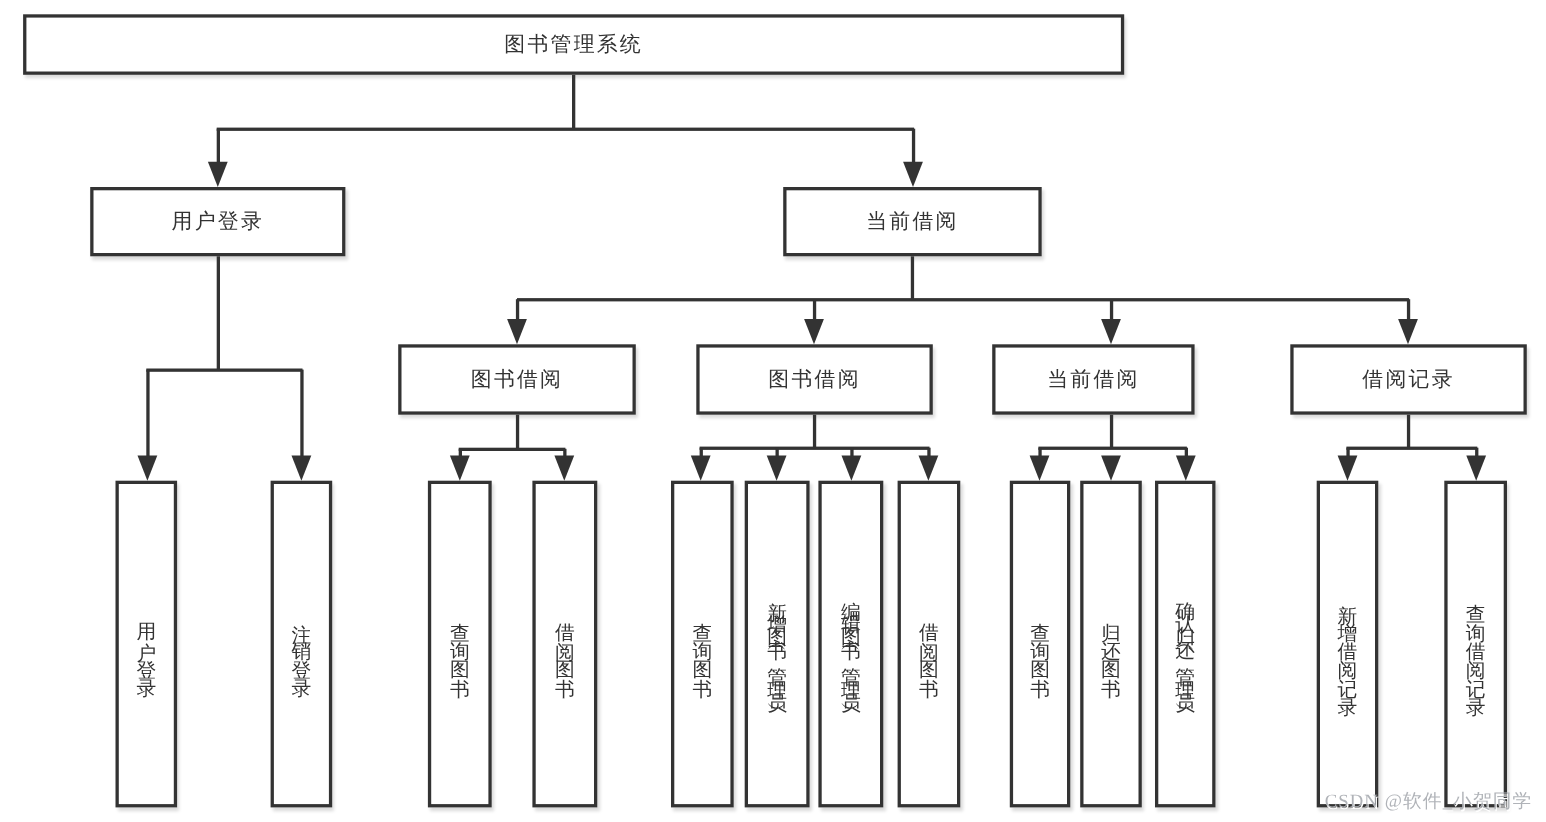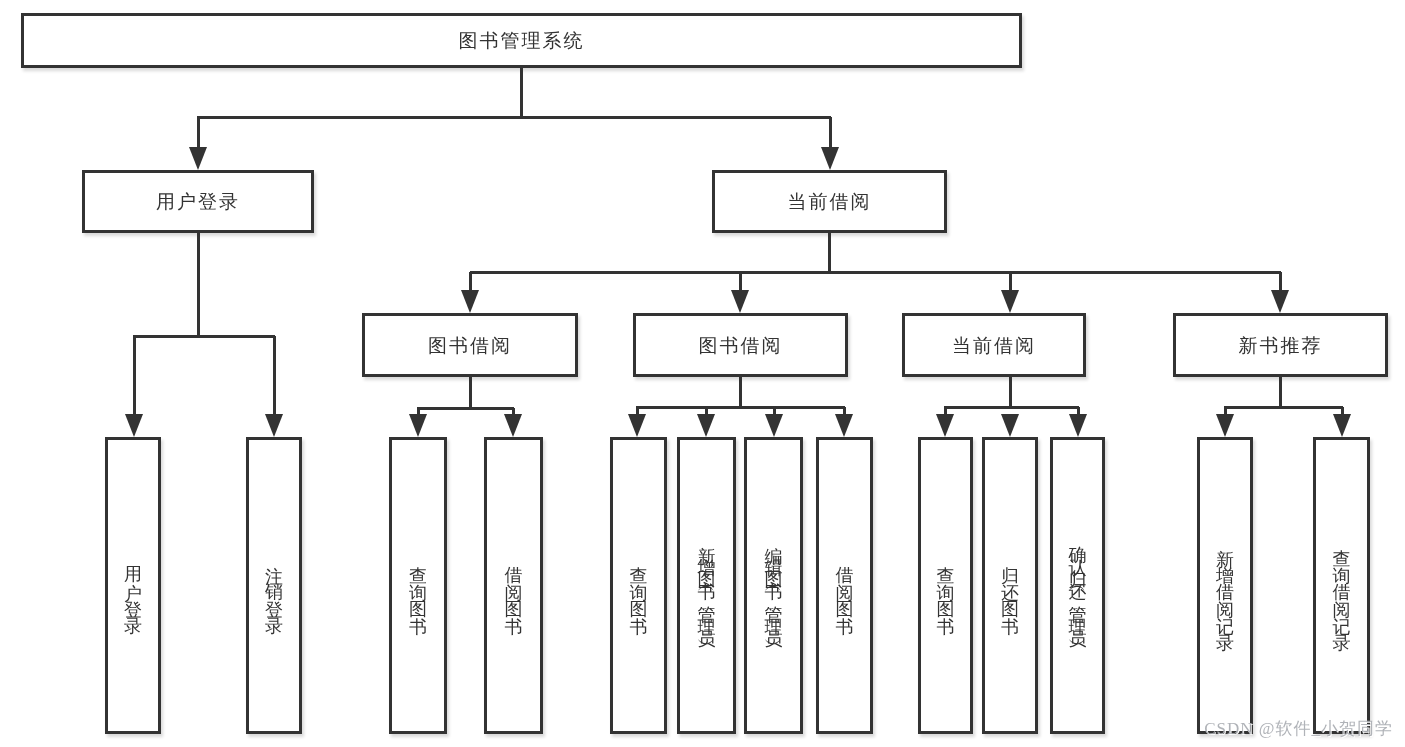--- a/index.html
+++ b/index.html
@@ -79,21 +79,21 @@
     <div class="node" style="left: 362px; top: 313px; width: 216px; height: 64px; border-color: rgb(51, 51, 51);">
       <span class="node-label" style="color: rgb(51, 51, 51);">图书借阅</span>
     </div>
     <div class="node" style="left: 633px; top: 313px; width: 215px; height: 64px; border-color: rgb(51, 51, 51);">
       <span class="node-label" style="color: rgb(51, 51, 51);">图书借阅</span>
     </div>
     <div class="node" style="left: 902px; top: 313px; width: 184px; height: 64px; border-color: rgb(51, 51, 51);">
       <span class="node-label" style="color: rgb(51, 51, 51);">当前借阅</span>
     </div>
     <div class="node" style="left: 1173px; top: 313px; width: 215px; height: 64px; border-color: rgb(51, 51, 51);">
-      <span class="node-label" style="color: rgb(51, 51, 51);">新书推荐</span>
+      <span class="node-label" style="color: rgb(51, 51, 51);">借阅记录</span>
     </div>
     <div class="node vertical" style="left: 105px; top: 437px; width: 56px; height: 297px; border-color: rgb(51, 51, 51);">
       <span class="node-label" style="color: rgb(51, 51, 51); letter-spacing: 17px;">用户登录</span>
     </div>
     <div class="node vertical" style="left: 246px; top: 437px; width: 56px; height: 297px; border-color: rgb(51, 51, 51);">
       <span class="node-label" style="color: rgb(51, 51, 51); letter-spacing: 17px;">注销登录</span>
     </div>
     <div class="node vertical" style="left: 389px; top: 437px; width: 58px; height: 297px; border-color: rgb(51, 51, 51);">
       <span class="node-label" style="color: rgb(51, 51, 51); letter-spacing: 17px;">查询图书</span>
     </div>

